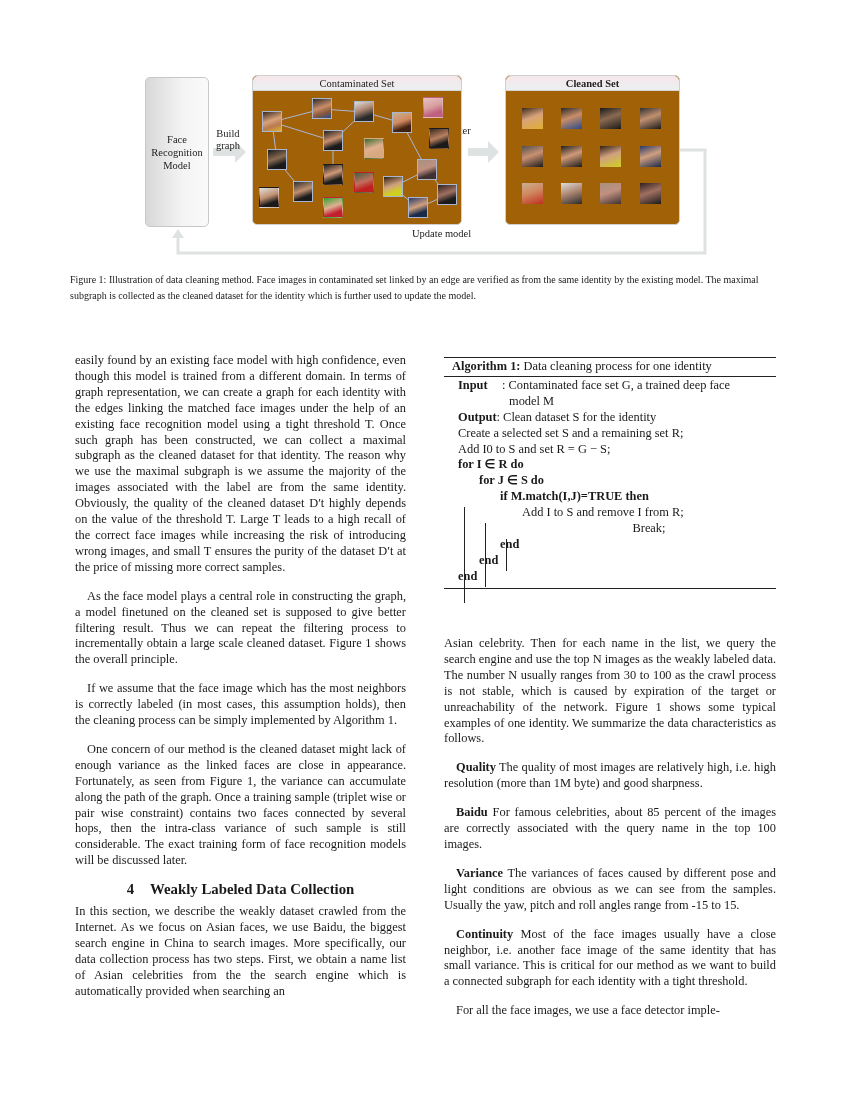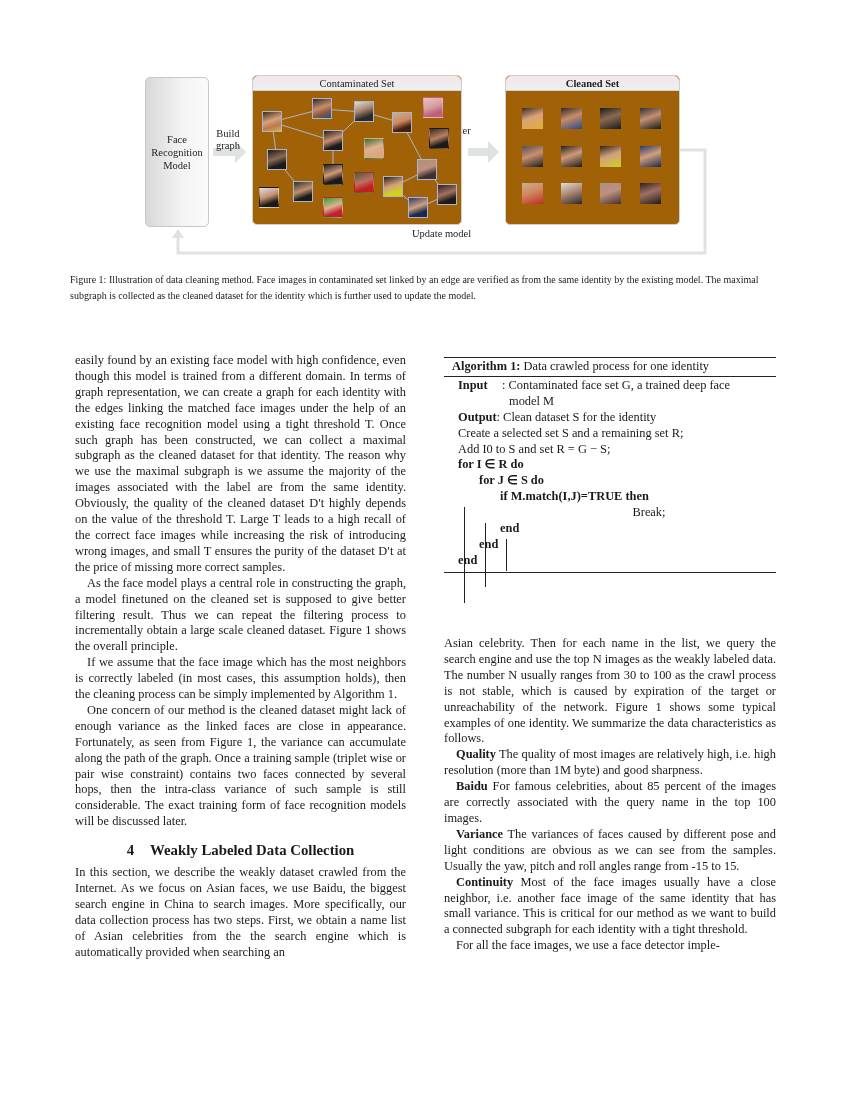--- a/index.html
+++ b/index.html
@@ -29,21 +29,21 @@
   .face-clean { position: absolute; width: 21px; height: 21px; }
   svg.overlay { position: absolute; left: 0; top: 0; }
 
   .caption {
     position: absolute; left: 70px; top: 272px; width: 712px;
     font-size: 10px; line-height: 16px; text-align: left; color: #1a1a1a;
   }
 
   .col { position: absolute; font-size: 12.4px; line-height: 15.9px; text-align: justify; }
   .col p { text-indent: 0; }
-  .col p.ind { text-indent: 12px; }
+  .col p.ind { text-indent: 12px; margin-top: 13px; }
   .col-left { left: 75px; top: 353px; width: 331px; }
   .col-right { left: 444px; top: 636px; width: 332px; }
   .section-title {
     text-align: center; font-weight: bold; font-size: 14.8px; margin: 13px 0 6px 0;
   }
   .section-title .num { margin-right: 16px; }
 
   .algo {
     position: absolute; left: 444px; top: 357px; width: 332px;
     border-top: 1.2px solid #222; border-bottom: 1.2px solid #222;
@@ -153,35 +153,36 @@
   <p class="ind">One concern of our method is the cleaned dataset might lack of enough variance as the linked faces are close in appearance. Fortunately, as seen from Figure 1, the variance can accumulate along the path of the graph. Once a training sample (triplet wise or pair wise constraint) contains two faces connected by several hops, then the intra-class variance of such sample is still considerable. The exact training form of face recognition models will be discussed later.</p>
   <div class="section-title">
     <span class="num">4</span><span>Weakly Labeled Data Collection</span>
   </div>
   <p>In this section, we describe the weakly dataset crawled from the Internet. As we focus on Asian faces, we use Baidu, the biggest search engine in China to search images. More specifically, our data collection process has two steps. First, we obtain a name list of Asian celebrities from the the search engine which is automatically provided when searching an</p>
 </div>
 
 <div class="algo">
   <div class="algo-title">
     <span class="kw">Algorithm 1:</span>
-    <span>Data crawled process for one identity</span>
+    <span>Data cleaning process for one identity</span>
   </div>
   <div class="algo-body">
     <div class="algo-line">
       <span class="io-label">Input</span><span>: Contaminated face set G, a trained deep face</span>
     </div>
     <div class="algo-line" style="padding-left:51px;">model M</div>
     <div class="algo-line">
       <span class="kw">Output</span><span>: Clean dataset S for the identity</span>
     </div>
     <div class="algo-line">Create a selected set S and a remaining set R;</div>
     <div class="algo-line">Add I0 to S and set R = G − S;</div>
     <div class="algo-line kw">for I ∈ R do</div>
     <div class="algo-line kw" style="padding-left:21px;">for J ∈ S do</div>
     <div class="algo-line kw" style="padding-left:42px;">if M.match(I,J)=TRUE then</div>
+    <div class="algo-line" style="padding-left:64px;">Add I to S and remove I from R;</div>
     <div class="algo-line" style="padding-left:64px;text-align:center;">Break;</div>
     <div class="algo-line kw" style="padding-left:42px;">end</div>
     <div class="algo-line kw" style="padding-left:21px;">end</div>
     <div class="algo-line kw">end</div>
     <div class="vbar" style="left:20px; top:130px; height:96px;"></div>
     <div class="vbar" style="left:41px; top:146px; height:64px;"></div>
     <div class="vbar" style="left:62px; top:162px; height:32px;"></div>
   </div>
 </div>
 

